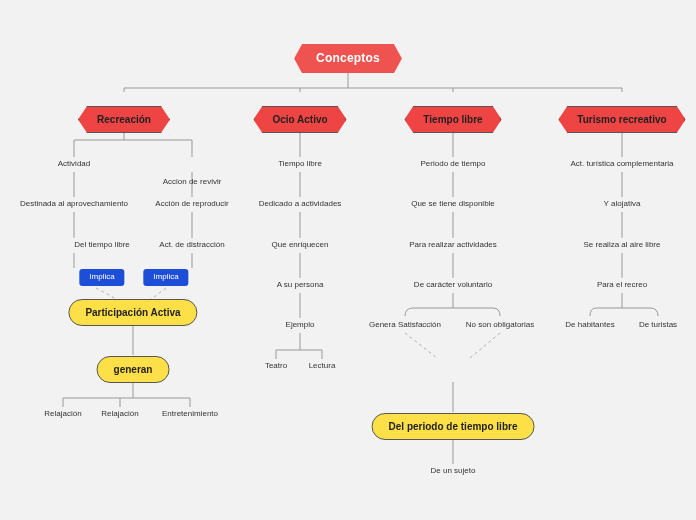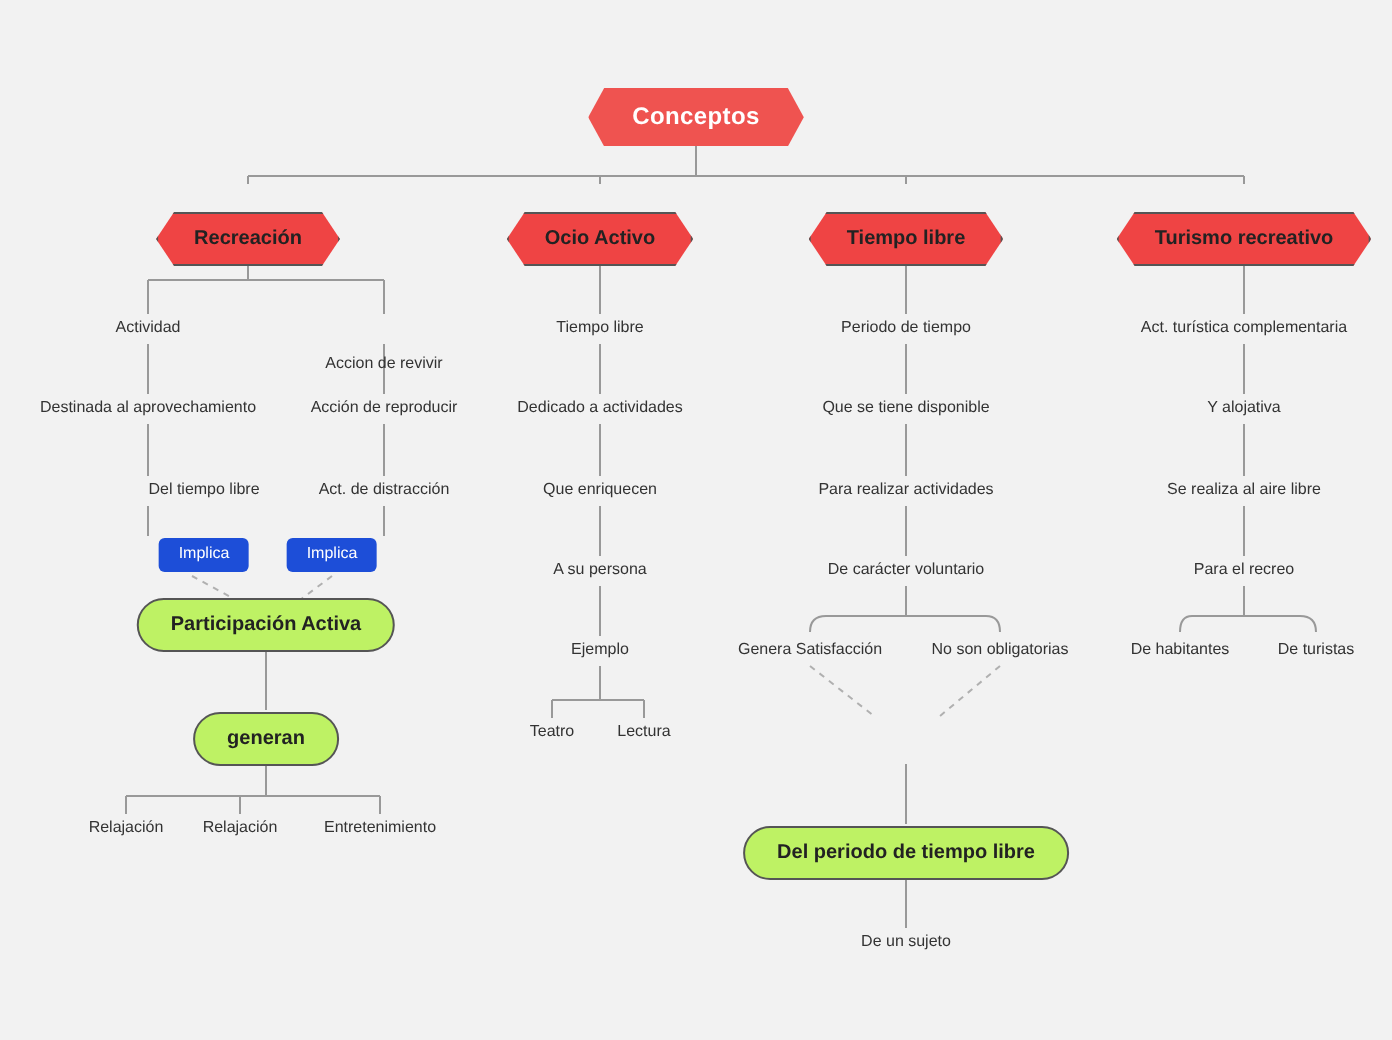--- a/index.html
+++ b/index.html
@@ -50,21 +50,21 @@
     background: #ef4444;
     border: 1px solid #555555;
     color: #222222;
     font-size: 10px;
     font-weight: bold;
     padding: 7px 18px;
     clip-path: polygon(9px 0, calc(100% - 9px) 0, 100% 50%, calc(100% - 9px) 100%, 9px 100%, 0 50%);
   }
   
   .node.pill {
-    background: #bef264;
+    background: #fde047;
     border: 1px solid #555555;
     color: #222222;
     font-size: 10px;
     font-weight: bold;
     padding: 7px 16px;
     border-radius: 14px;
   }
   
   .node.text {
     color: #333333;

